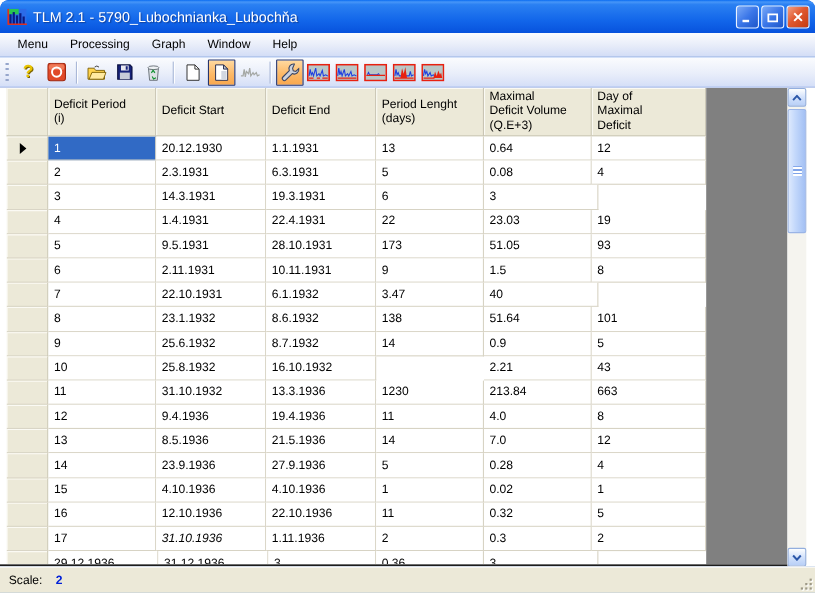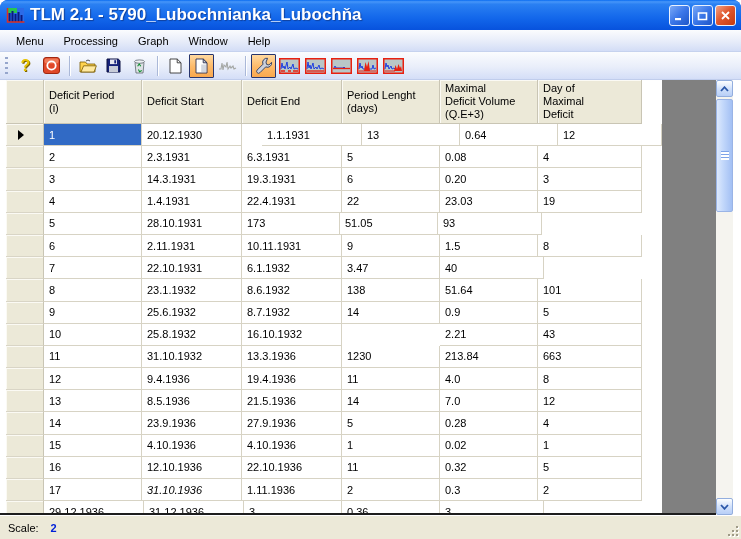--- a/index.html
+++ b/index.html
@@ -7,21 +7,21 @@
   body { font-family:"Liberation Sans", sans-serif; font-size:11px; color:#000; }
 
   .window { width:741px; height:539px; background:#0855dd; display:flex; flex-direction:column;
             border-radius:8px 8px 0 0; }
 
   
   .titlebar { height:30px; flex:0 0 30px; display:flex; align-items:center; padding:0 5px 0 6px;
     border-radius:8px 8px 0 0;
     background:linear-gradient(180deg,#0a6cf1 0%,#4796f8 6%,#2a80f2 14%,#1266ea 62%,#0752dd 100%); }
   .title-icon { width:19px; height:15px; margin-right:5px; display:inline-flex; }
-  .title-text { color:#fff; font-weight:bold; font-size:17px; text-shadow:1px 1px 1px #10409c; flex:1;
+  .title-text { color:#fff; font-weight:normal; font-size:13px; text-shadow:1px 1px 1px #10409c; flex:1;
                 white-space:nowrap; overflow:hidden; }
   .winbtns { display:flex; gap:2px; }
   .winbtn { width:21px; height:21px; border-radius:3px; border:1px solid #eaf2ff; display:flex;
             align-items:center; justify-content:center;
             background:linear-gradient(135deg,#7aa9f7 0%,#3a76e8 50%,#1e56c8 100%); }
   .winbtn.close { background:linear-gradient(135deg,#f4a284 0%,#e0582f 45%,#c43a10 100%); }
 
   
   .menubar { height:22px; flex:0 0 22px; display:flex; align-items:center; padding-left:6px;
              background:linear-gradient(180deg,#fbfcfe 0%,#e7ecf9 55%,#d3ddf6 100%);
@@ -282,55 +282,55 @@
 Maximal
 Deficit</div>
           </div>
         <div class="rows">
             <div class="trow">
               <div class="selcell">
                 <span class="arrow"></span>
               </div>
               <div class="tcell selected" style="width: 98px; flex: 0 0 98px;">1</div>
               <div class="tcell" style="width: 100px; flex: 0 0 100px;">20.12.1930</div>
-              <div class="tcell" style="width: 100px; flex: 0 0 100px; margin-left: 20px;">1.1.1931</div>
+              <div class="tcell" style="width: 100px; flex: 0 0 100px;">1.1.1931</div>
               <div class="tcell" style="width: 98px; flex: 0 0 98px;">13</div>
               <div class="tcell" style="width: 98px; flex: 0 0 98px;">0.64</div>
               <div class="tcell" style="width: 104px; flex: 0 0 104px;">12</div>
             </div>
             <div class="trow">
               <div class="selcell"></div>
               <div class="tcell" style="width: 98px; flex: 0 0 98px;">2</div>
               <div class="tcell" style="width: 100px; flex: 0 0 100px;">2.3.1931</div>
               <div class="tcell" style="width: 100px; flex: 0 0 100px;">6.3.1931</div>
               <div class="tcell" style="width: 98px; flex: 0 0 98px;">5</div>
               <div class="tcell" style="width: 98px; flex: 0 0 98px;">0.08</div>
               <div class="tcell" style="width: 104px; flex: 0 0 104px;">4</div>
             </div>
             <div class="trow">
               <div class="selcell"></div>
               <div class="tcell" style="width: 98px; flex: 0 0 98px;">3</div>
               <div class="tcell" style="width: 100px; flex: 0 0 100px;">14.3.1931</div>
               <div class="tcell" style="width: 100px; flex: 0 0 100px;">19.3.1931</div>
               <div class="tcell" style="width: 98px; flex: 0 0 98px;">6</div>
-              <div class="tcell" style="width: 98px; flex: 0 0 98px;">0.20</div>
               <div class="tcell" style="width: 104px; flex: 0 0 104px;">3</div>
             </div>
             <div class="trow">
               <div class="selcell"></div>
               <div class="tcell" style="width: 98px; flex: 0 0 98px;">4</div>
               <div class="tcell" style="width: 100px; flex: 0 0 100px;">1.4.1931</div>
               <div class="tcell" style="width: 100px; flex: 0 0 100px;">22.4.1931</div>
               <div class="tcell" style="width: 98px; flex: 0 0 98px;">22</div>
               <div class="tcell" style="width: 98px; flex: 0 0 98px;">23.03</div>
               <div class="tcell" style="width: 104px; flex: 0 0 104px;">19</div>
             </div>
             <div class="trow">
               <div class="selcell"></div>
               <div class="tcell" style="width: 98px; flex: 0 0 98px;">5</div>
+              <div class="tcell" style="width: 100px; flex: 0 0 100px;">9.5.1931</div>
               <div class="tcell" style="width: 100px; flex: 0 0 100px; text-align: center;">28.10.1931</div>
               <div class="tcell" style="width: 98px; flex: 0 0 98px;">173</div>
               <div class="tcell" style="width: 98px; flex: 0 0 98px;">51.05</div>
               <div class="tcell" style="width: 104px; flex: 0 0 104px;">93</div>
             </div>
             <div class="trow">
               <div class="selcell"></div>
               <div class="tcell" style="width: 98px; flex: 0 0 98px;">6</div>
               <div class="tcell" style="width: 100px; flex: 0 0 100px;">2.11.1931</div>
               <div class="tcell" style="width: 100px; flex: 0 0 100px;">10.11.1931</div>

